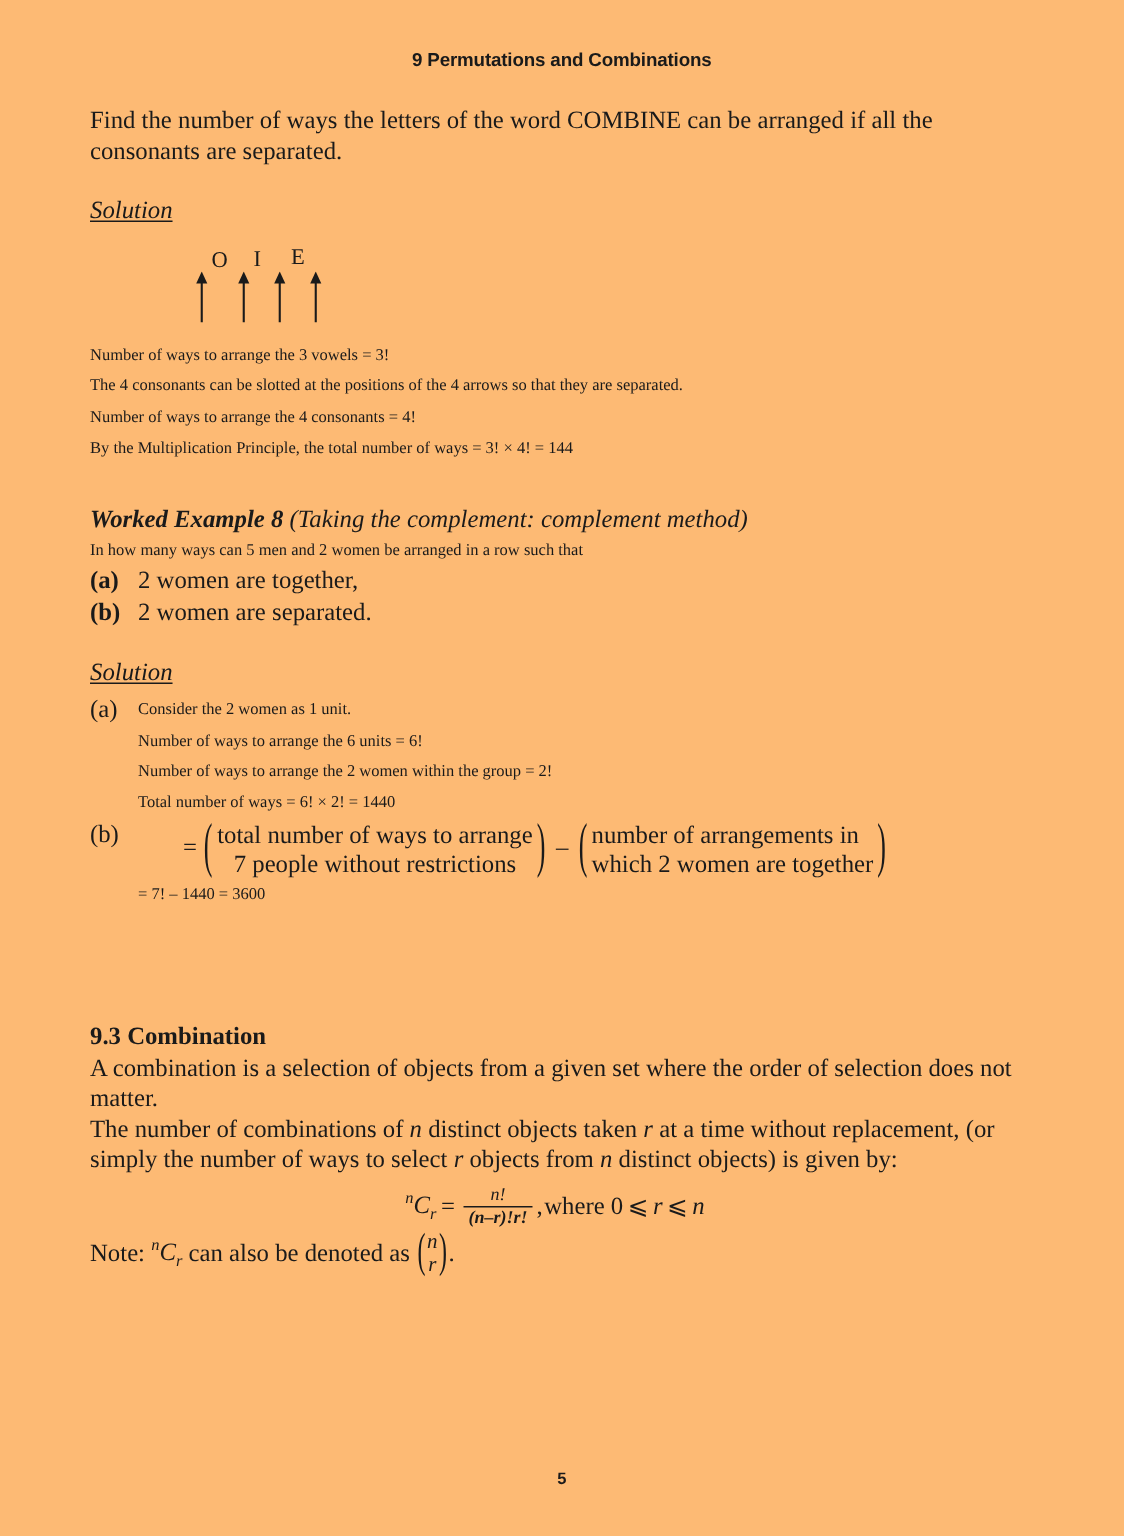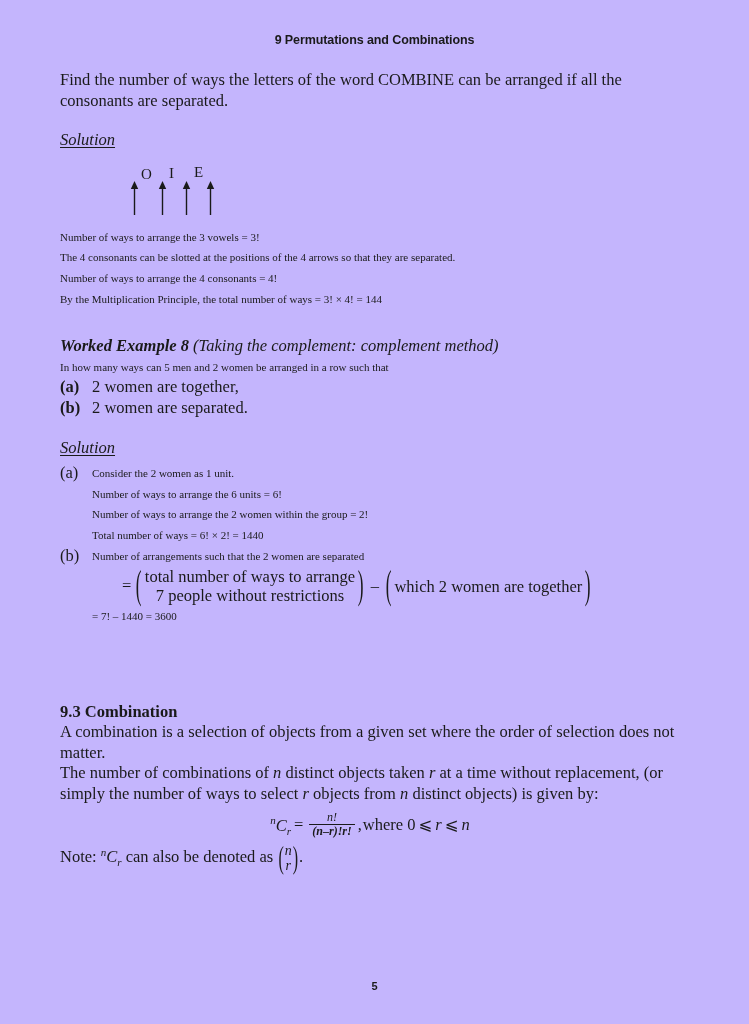--- a/index.html
+++ b/index.html
@@ -11,21 +11,21 @@
     width: 749px;
     height: 1024px;
     position: relative;
     font-family: "Liberation Serif", "DejaVu Serif", serif;
     color: #1a1a1a;
     overflow: hidden;
   }
   .page {
     position: absolute;
     inset: 0;
-    background: #c4b5fd;
+    background: #fdba74;
   }
 
   
   .running-head {
     position: absolute;
     top: 33px;
     left: 0;
     right: 0;
     text-align: center;
     font-family: "Liberation Sans", "DejaVu Sans", sans-serif;
@@ -326,33 +326,33 @@
         <div class="line">Consider the 2 women as 1 unit.</div>
         <div class="line">Number of ways to arrange the 6 units = 6!</div>
         <div class="line">Number of ways to arrange the 2 women within the group = 2!</div>
         <div class="line">Total number of ways = 6! × 2! = 1440</div>
       </span>
     </div>
 
     <div class="item">
       <span class="item-label">(b)</span>
       <span class="item-body">
-        <div class="line">Number of arrangements such that the 2 women are separated</div>
 
         <div class="brackets">
           <span class="eq-sign">=</span>
           <span class="paren">(</span>
           <span class="bracket-stack centered">
             <span>total number of ways to arrange</span>
             <span>7 people without restrictions</span>
           </span>
           <span class="paren">)</span>
           <span class="minus-sign">–</span>
           <span class="paren">(</span>
           <span class="bracket-stack left">
+            <span>number of arrangements in</span>
             <span>which 2 women are together</span>
           </span>
           <span class="paren">)</span>
         </div>
 
         <div class="line" style="margin-top:1px;">= 7! – 1440 = 3600</div>
       </span>
     </div>
 
     <div class="spacer-md"></div>

